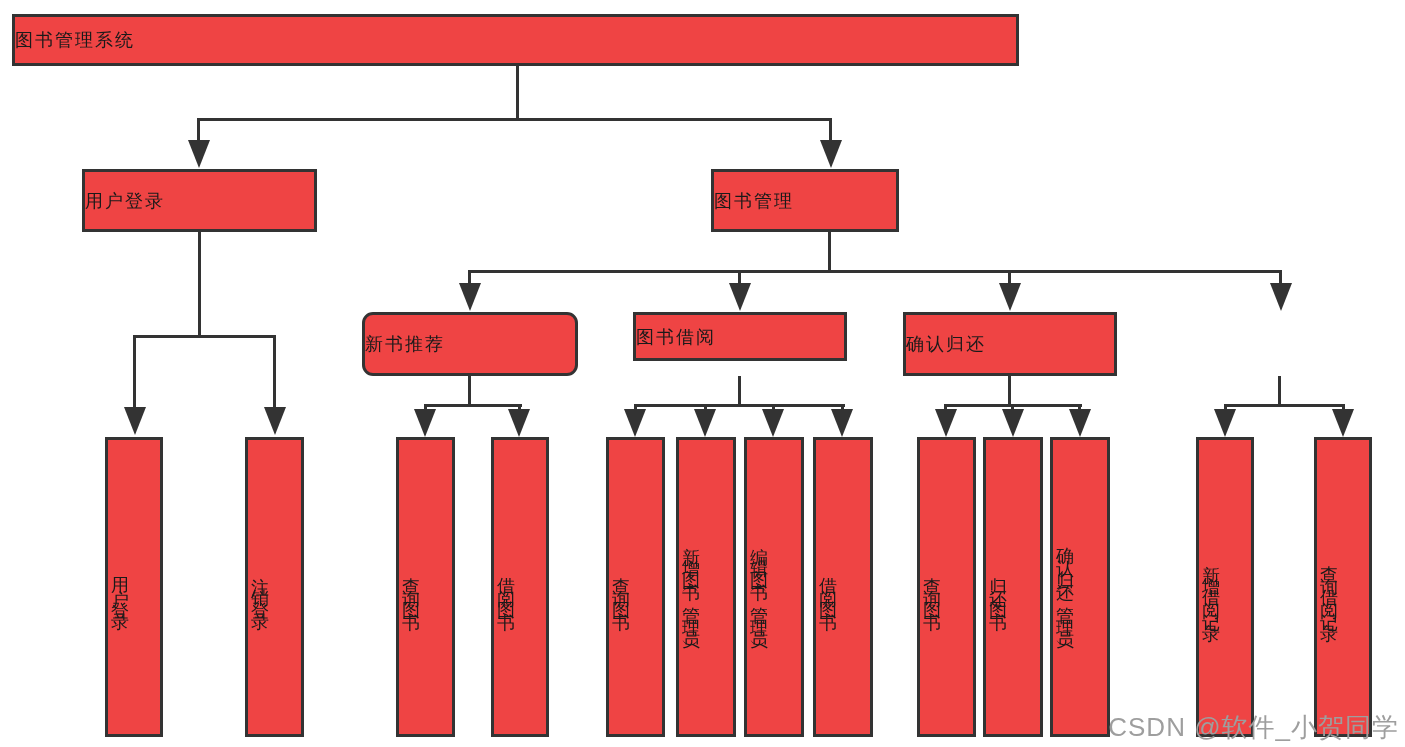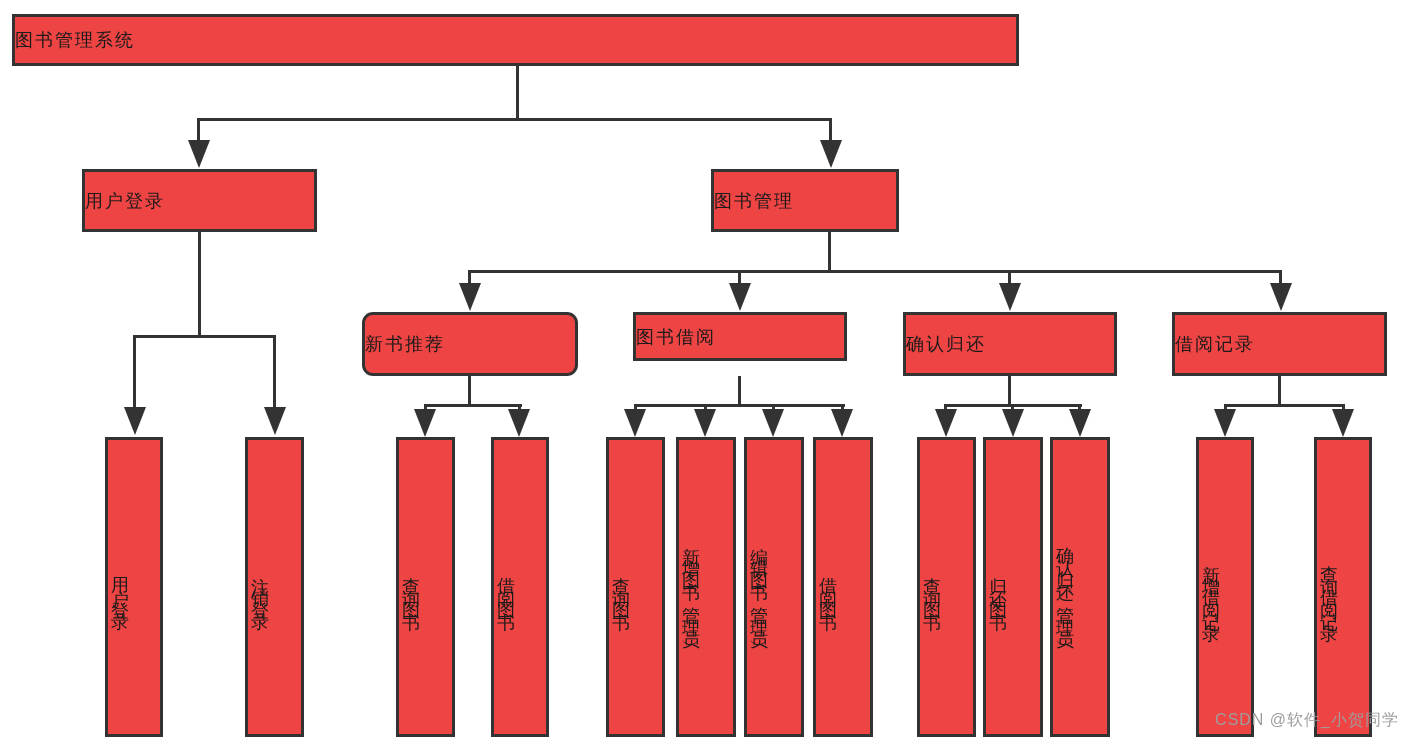--- a/index.html
+++ b/index.html
@@ -51,21 +51,21 @@
     position:absolute;
     width:0;height:0;
     border-left:11px solid transparent;
     border-right:11px solid transparent;
     border-top:28px solid var(--line);
   }
   .watermark{
     position:absolute;
     top:710px;
     right:6px;
-    font-size:16px;
+    font-size:26px;
     color:var(--watermark);
     letter-spacing:1px;
     z-index:10;
   }
 </style>
 </head>
 <body>
 
 <div class="canvas">
 
@@ -107,23 +107,20 @@
 
   <div class="box" style="left:362px;top:312px;width:216px;height:64px;border-radius:11px;">
     <span>新书推荐</span>
   </div>
   <div class="box" style="left:633px;top:312px;width:214px;height:49px;">
     <span>图书借阅</span>
   </div>
   <div class="box" style="left:903px;top:312px;width:214px;height:64px;">
     <span>确认归还</span>
   </div>
-  <div class="box" style="left:1172px;top:312px;width:215px;height:64px;">
-    <span>借阅记录</span>
-  </div>
 
   <div class="vline" style="left:468px;top:376px;width:3px;height:30px;"></div>
   <div class="hline" style="left:424px;top:404px;width:98px;height:3px;"></div>
   <div class="vline" style="left:424px;top:404px;width:3px;height:7px;"></div>
   <div class="vline" style="left:518px;top:404px;width:3px;height:7px;"></div>
   <div class="arrow" style="left:414px;top:409px;"></div>
   <div class="arrow" style="left:508px;top:409px;"></div>
 
   <div class="vline" style="left:738px;top:376px;width:3px;height:30px;"></div>
   <div class="hline" style="left:634px;top:404px;width:211px;height:3px;"></div>

